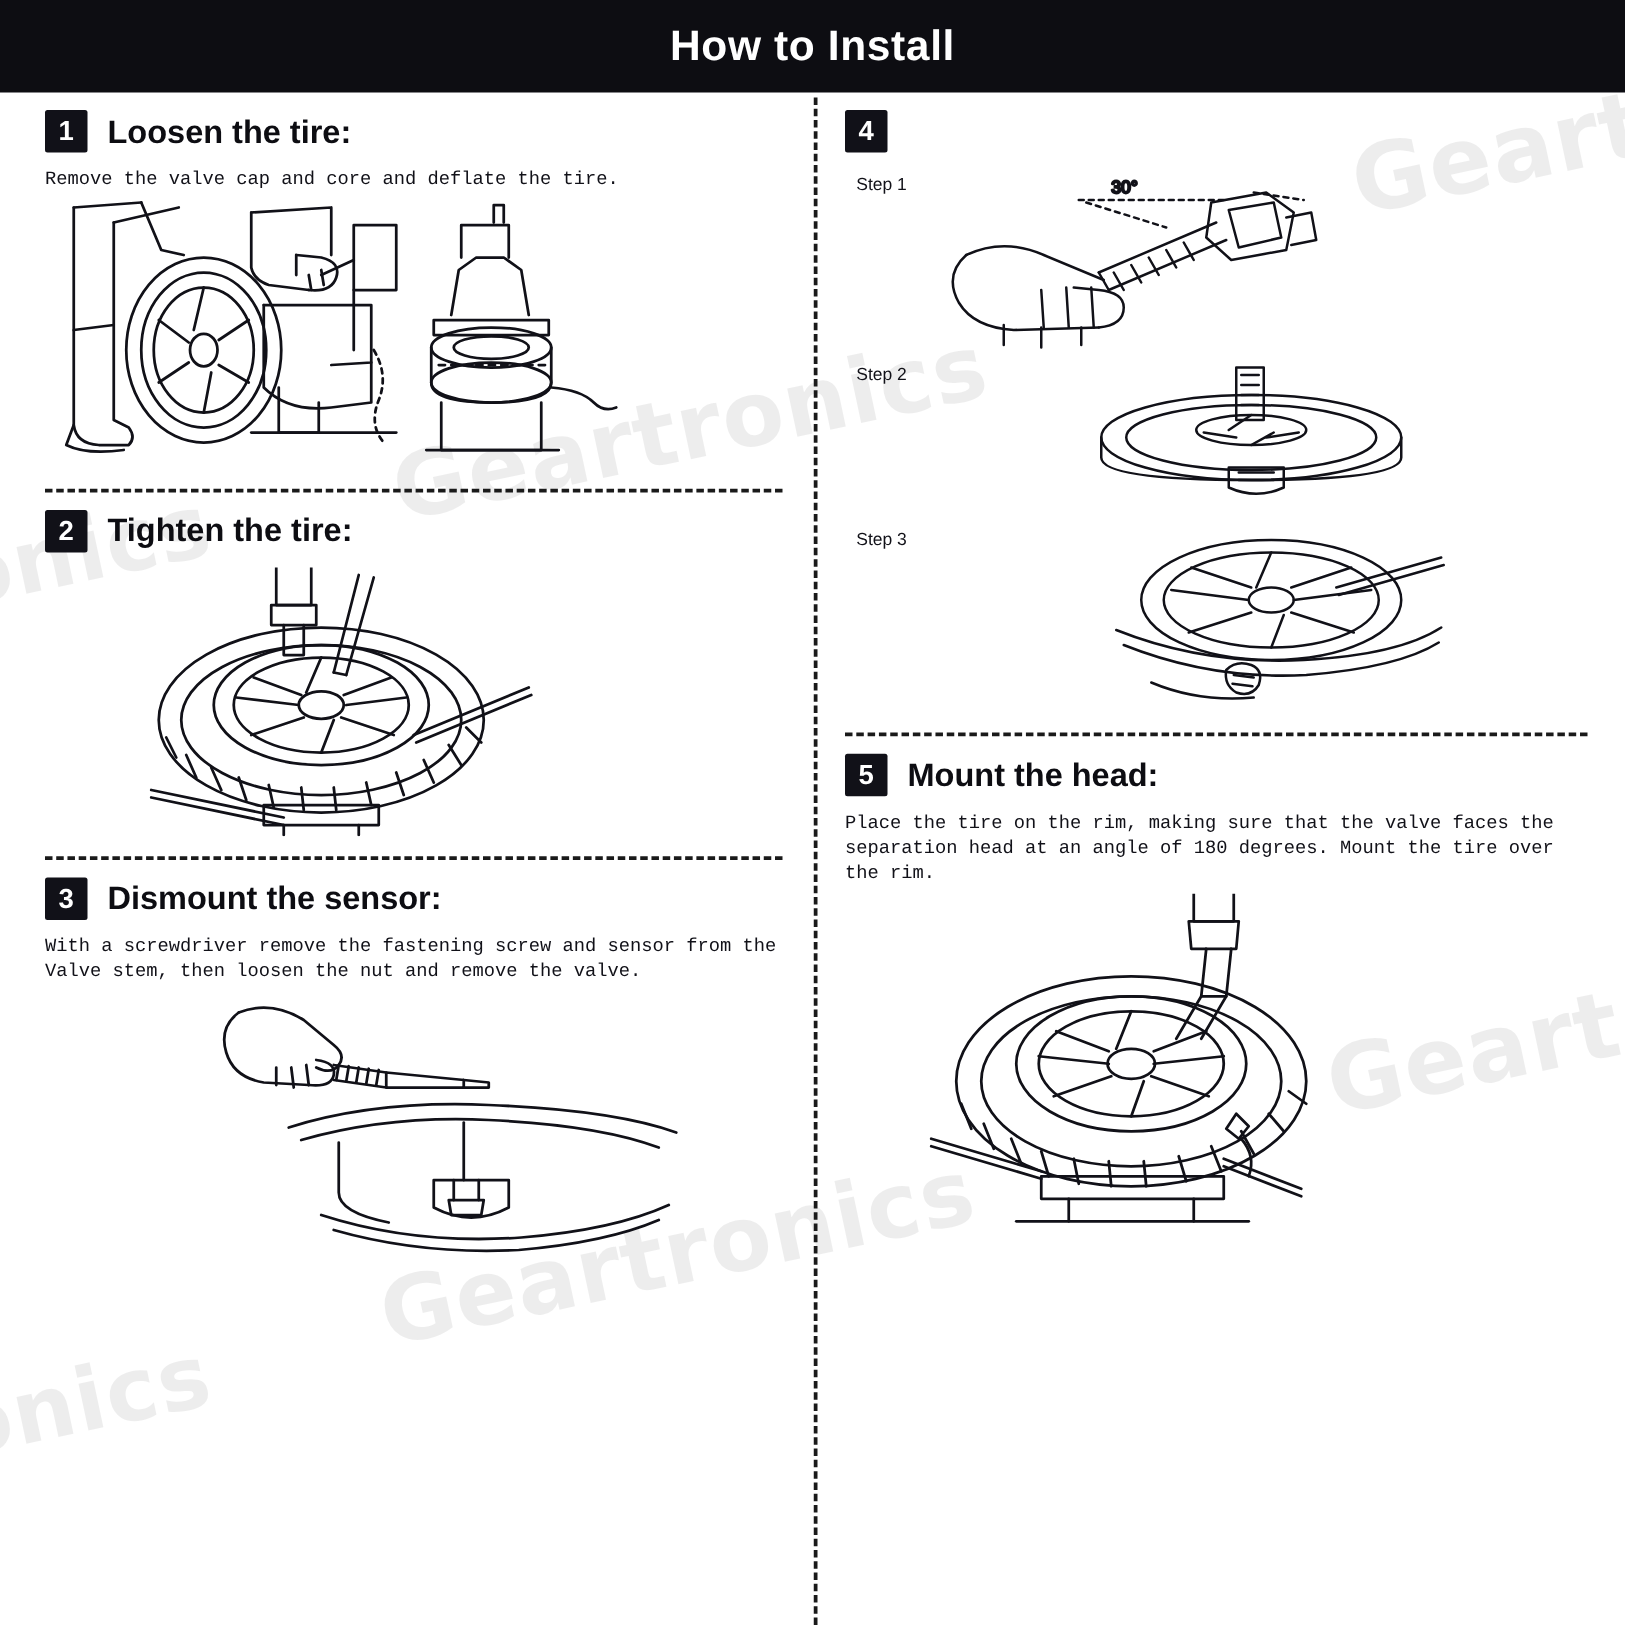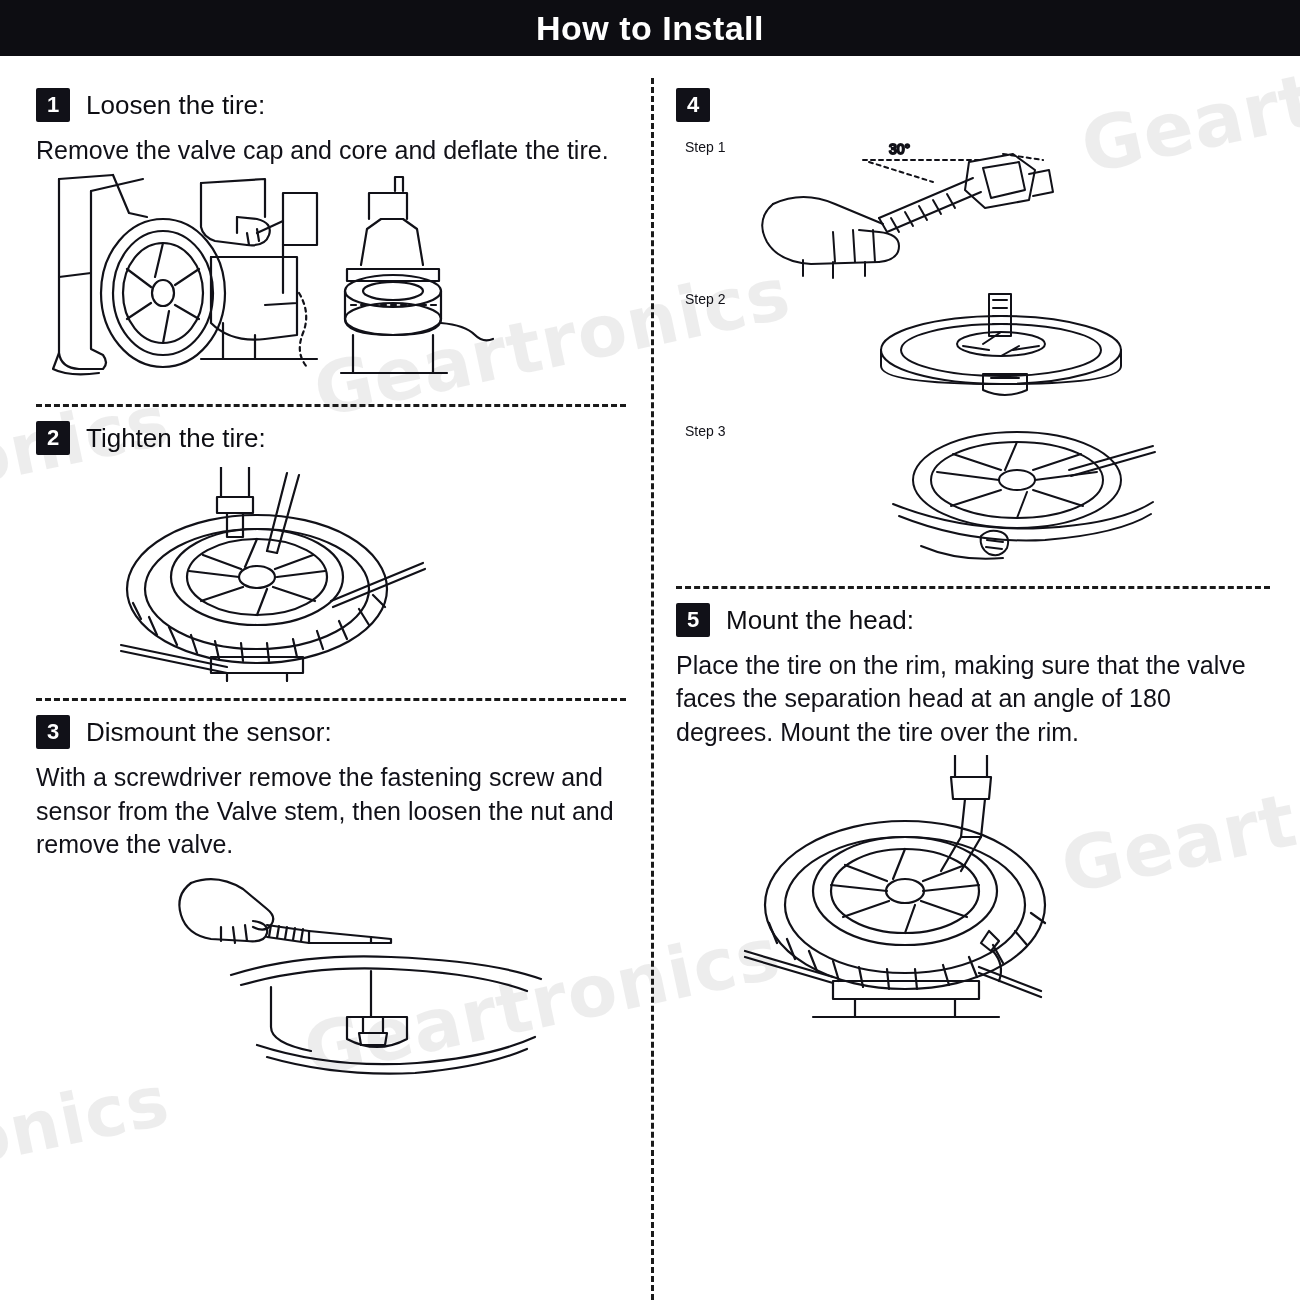--- a/index.html
+++ b/index.html
@@ -15,21 +15,21 @@
     position: relative;
   }
   .page {
     position: relative;
     width: 1300px;
     height: 1300px;
     background: #ffffff;
   }
   
   .header {
-    height: 56px;
+    height: 74px;
     background: #0d0d12;
     color: #ffffff;
     display: flex;
     align-items: center;
     justify-content: center;
   }
   .header-title {
     font-size: 34px;
     font-weight: bold;
     letter-spacing: 0.5px;
@@ -98,28 +98,29 @@
     font-size: 22px;
     font-weight: bold;
     display: flex;
     align-items: center;
     justify-content: center;
     border-radius: 2px;
     flex: none;
   }
   .step-title {
     font-size: 26px;
-    font-weight: normal;
+    font-weight: bold;
     color: #0d0d12;
   }
   .step-body {
-    font-size: 25px;
+    font-size: 15px;
     line-height: 1.33;
     color: #111118;
     margin: 0 0 6px 0;
+    font-family: Liberation Mono, monospace;
   }
   .figure {
     display: block;
     margin: 4px auto 0 auto;
   }
   .sub-label {
     font-size: 14px;
     fill: #111118;
     font-family: "Liberation Sans", sans-serif;
   }

